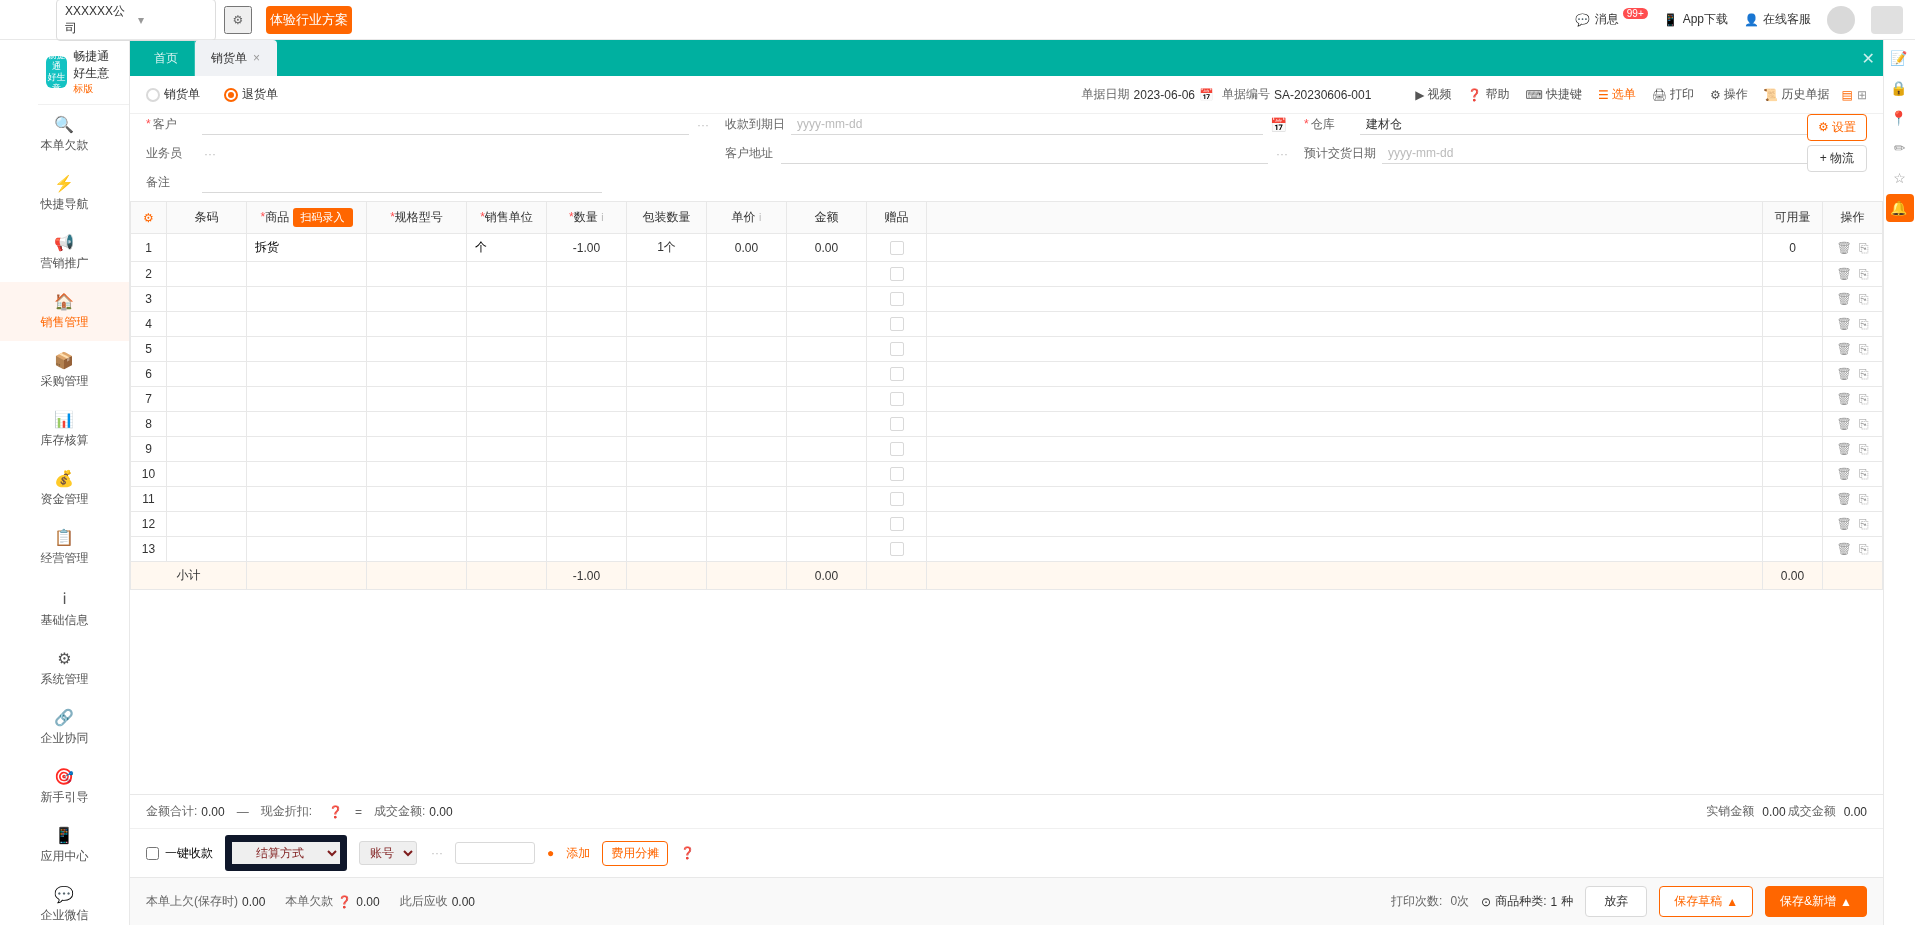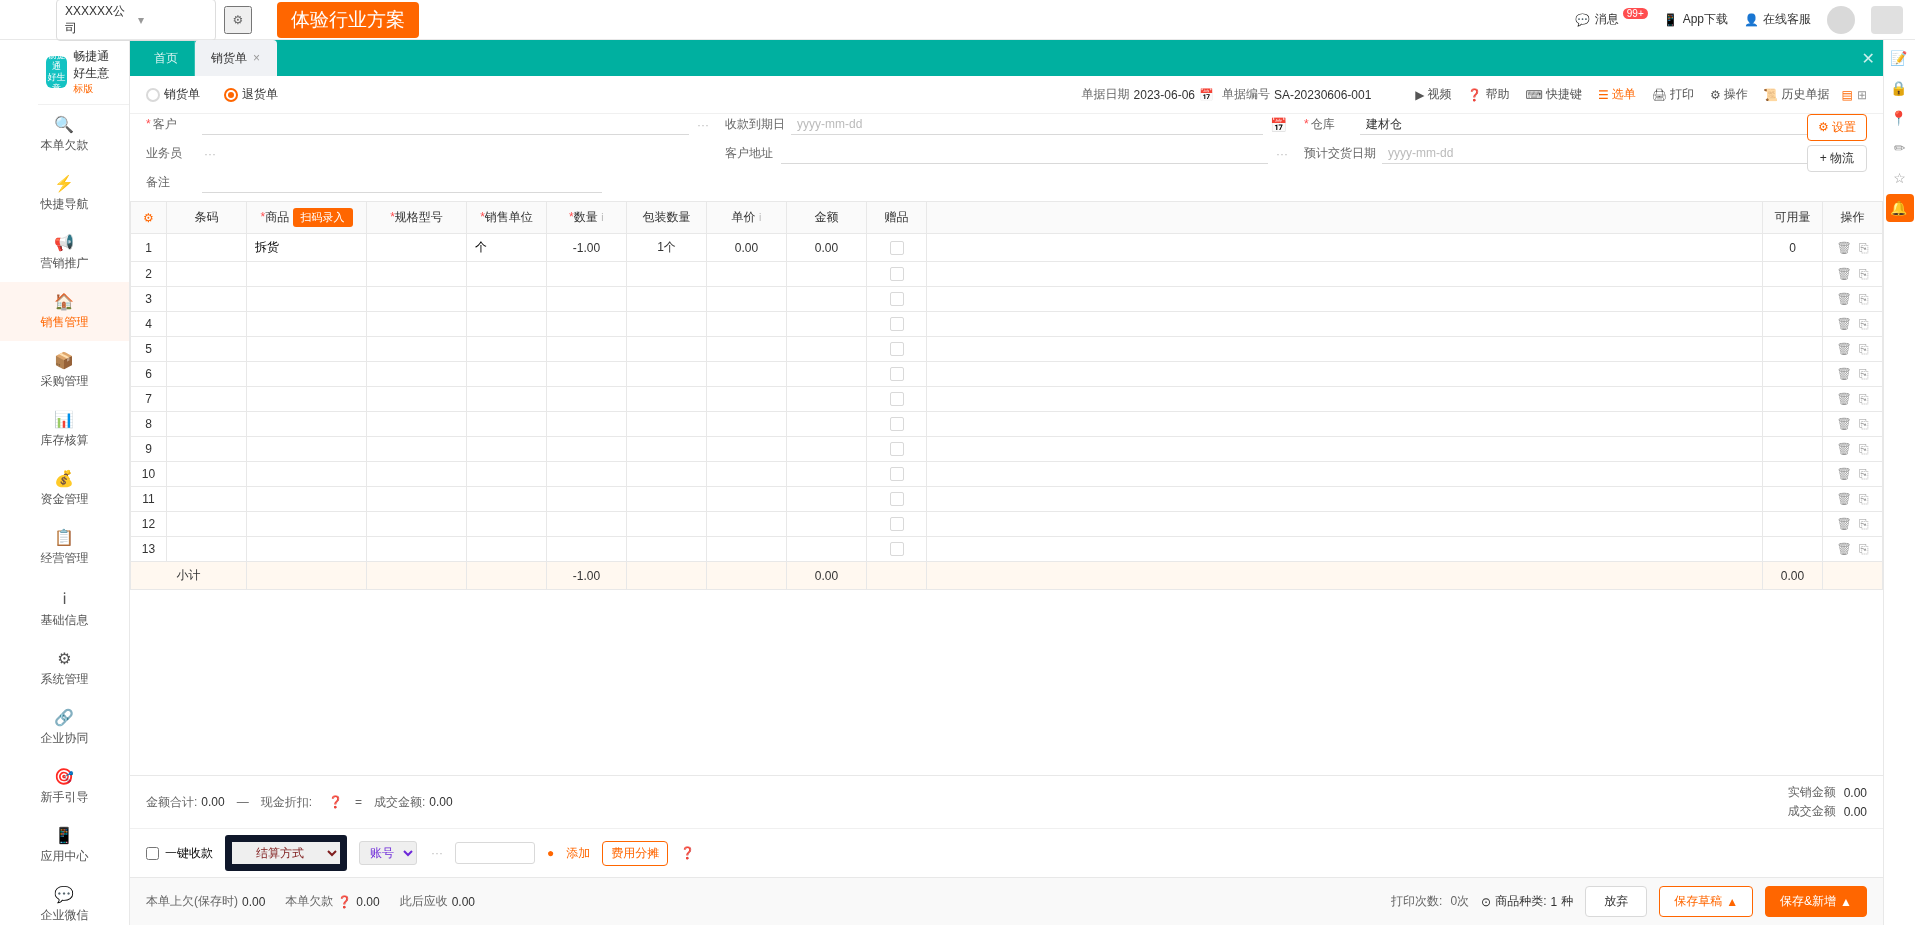--- a/index.html
+++ b/index.html
@@ -30,24 +30,24 @@
     .gear-btn {
       width: 28px; height: 28px;
       display: flex; align-items: center; justify-content: center;
       margin-left: 8px; cursor: pointer; color: #666;
     }
     .trial-btn {
       background: #ff6600;
       color: #fff;
       border: none;
       border-radius: 4px;
-      padding: 5px 14px;
-      margin-left: 25px;
-      cursor: pointer;
-      font-size: 19px;
+      padding: 5px 4px;
+      margin-left: 14px;
+      cursor: pointer;
+      font-size: 13px;
     }
     .top-right {
       margin-left: auto;
       display: flex;
       align-items: center;
       gap: 16px;
     }
     .top-right-item {
       display: flex; align-items: center; gap: 4px; cursor: pointer; color: #333;
     }
@@ -945,41 +945,41 @@
             <span class="footer-calc-label">现金折扣:</span>
             <span></span>
           </div>
           <span class="help-icon">❓</span>
           <span class="equals-sign">=</span>
           <div class="footer-calc-item">
             <span class="footer-calc-label">成交金额:</span>
             <span>0.00</span>
           </div>
 
-          <div style="margin-left:auto;display:flex;flex-direction:column;align-items:flex-end;gap:2px;">
+          <div style="margin-left:auto;display:flex;flex-direction:row;align-items:flex-end;gap:2px;">
             <div class="summary-line">
               <span class="summary-label">实销金额</span>
               <span>0.00</span>
             </div>
             <div class="summary-line">
               <span class="summary-label">成交金额</span>
               <span>0.00</span>
             </div>
           </div>
         </div>
 
         <div class="footer-payment">
           <div class="one-click-payment">
             <input type="checkbox" style="">
             <span>一键收款</span>
           </div>
           <select style="border:7px solid #0f172a;border-radius:3px;padding:3px 20px;color:#7f1d1d;">
             <option>结算方式</option>
           </select>
-          <select style="border:1px solid #d9d9d9;border-radius:3px;padding:3px 6px;color:#6d28d9;">
+          <select style="border:1px solid #d9d9d9;border-radius:3px;padding:3px 6px;color:#7f1d1d;">
             <option>账号</option>
           </select>
           <span class="field-dots">···</span>
           <input placeholder="" style="width: 80px; border: 1px solid rgb(217, 217, 217); border-radius: 3px; padding: 3px 6px;">
           <span style="color:#ff6600;">●</span>
           <button class="add-btn" style="background:none;border:none;cursor:pointer;color:#ff6600;">添加</button>
           <button class="fee-split-btn">费用分摊</button>
           <span class="help-icon">❓</span>
         </div>
 

